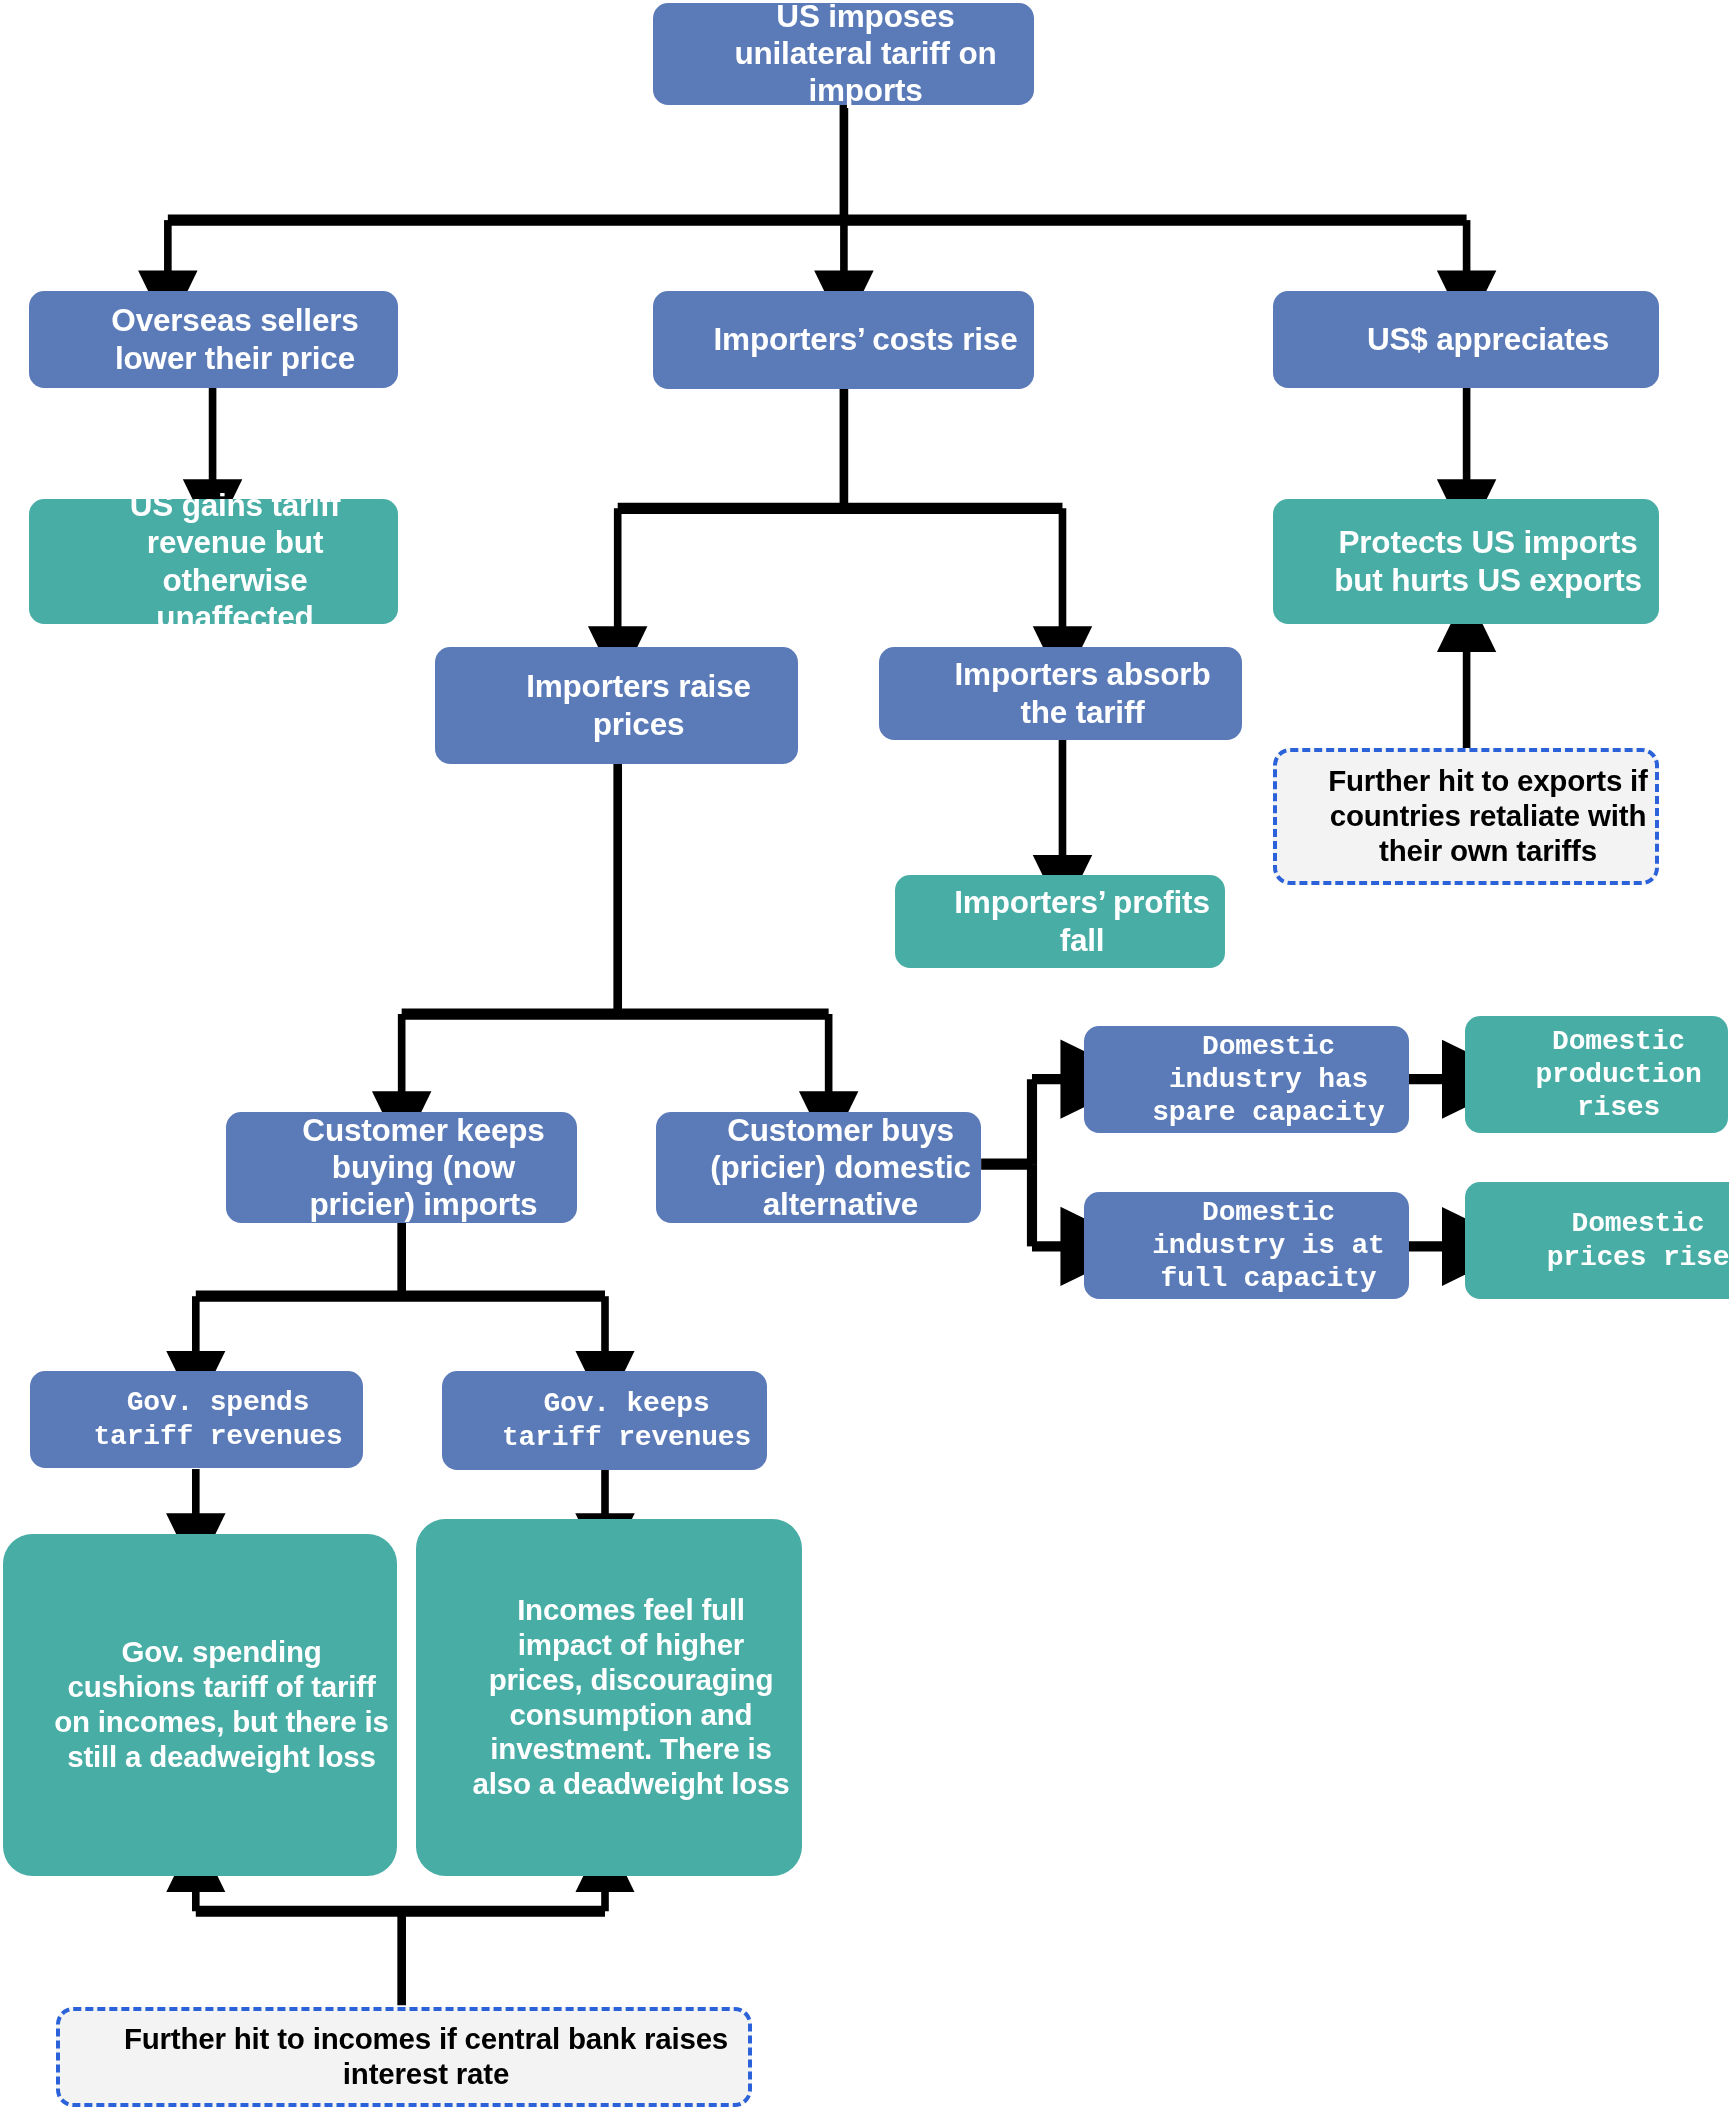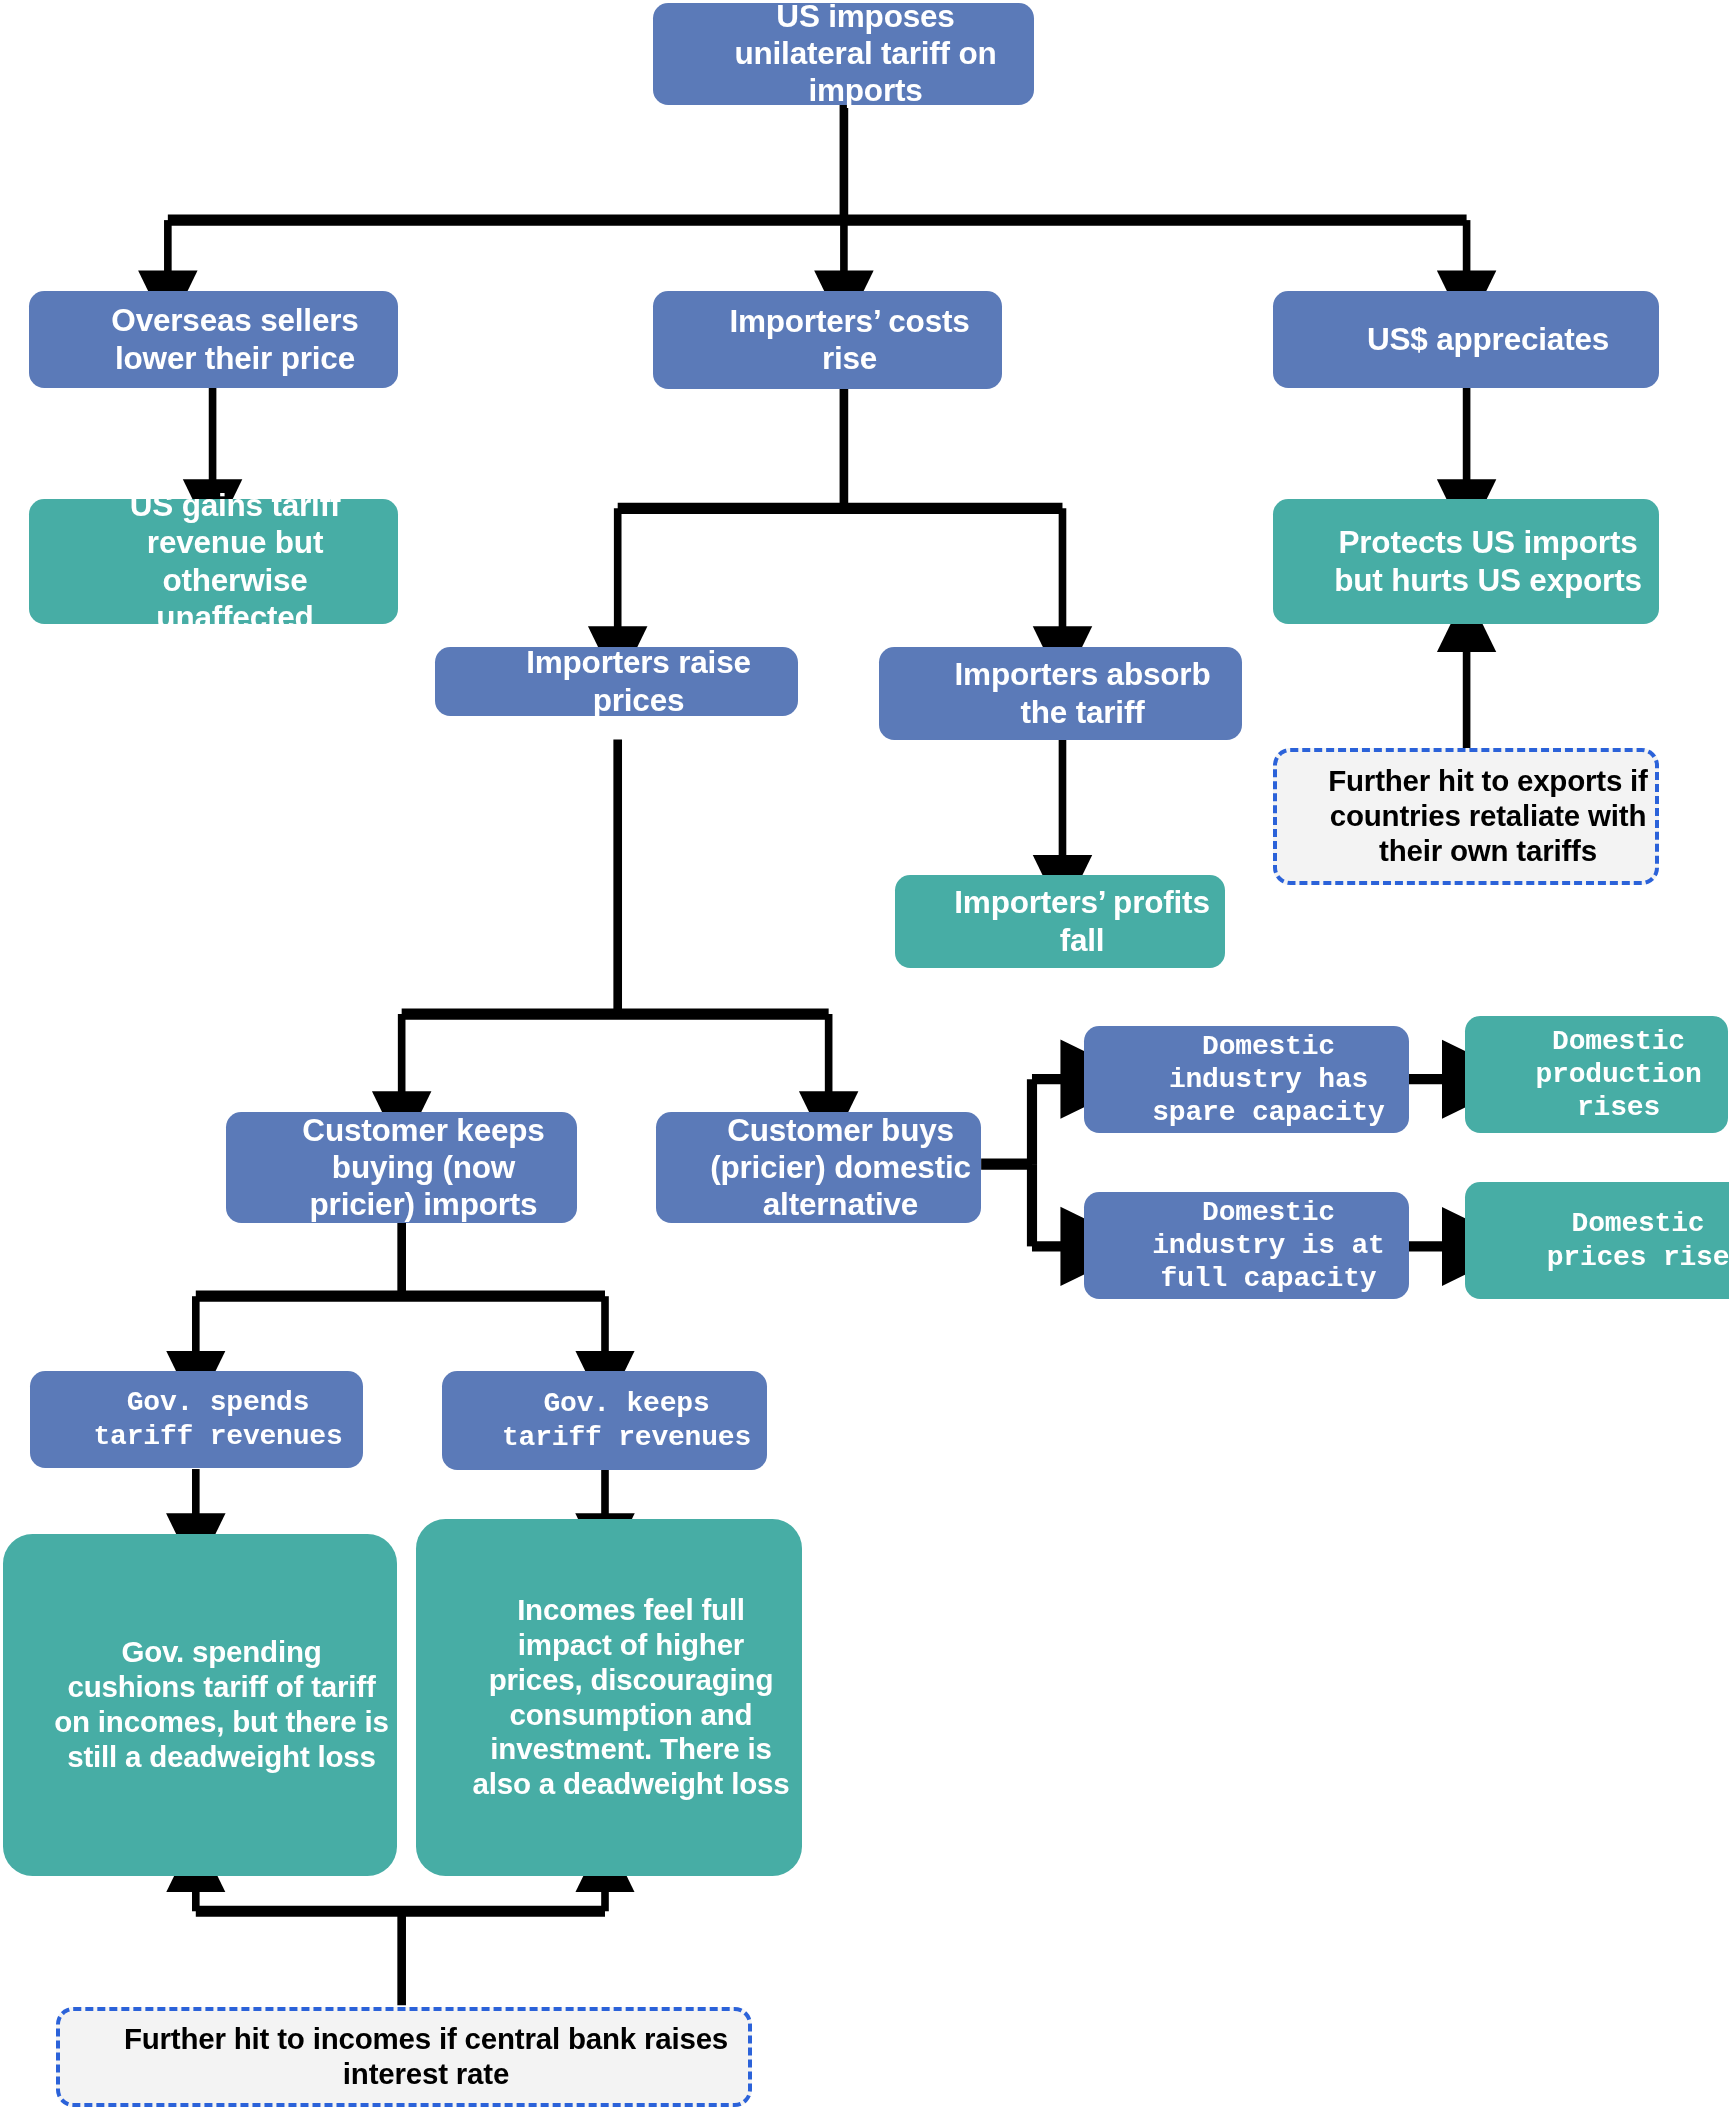--- a/index.html
+++ b/index.html
@@ -84,37 +84,37 @@
   </svg>
 
   <div class="node blue fs-lg" style="left:653px;top:2.5px;width:381px;height:102px;">
     <span>US imposes unilateral tariff on imports</span>
   </div>
 
   <div class="node blue fs-lg" style="left:28.5px;top:291px;width:369px;height:97px;">
     <span>Overseas sellers lower their price</span>
   </div>
 
-  <div class="node blue fs-lg" style="left:653px;top:291px;width:349px;height:98px;">
+  <div class="node blue fs-lg" style="left:653px;top:291px;width:381px;height:98px;">
     <span>Importers’ costs rise</span>
   </div>
 
   <div class="node blue fs-lg" style="left:1273px;top:291px;width:386px;height:97px;">
     <span>US$ appreciates</span>
   </div>
 
   <div class="node teal fs-lg" style="left:28.5px;top:499px;width:369px;height:125px;">
     <span>US gains tariff revenue but otherwise unaffected</span>
   </div>
 
   <div class="node teal fs-lg" style="left:1273px;top:499px;width:386px;height:125px;">
     <span>Protects US imports but hurts US exports</span>
   </div>
 
-  <div class="node blue fs-lg" style="left:435px;top:647px;width:363px;height:69px;">
+  <div class="node blue fs-lg" style="left:435px;top:647px;width:363px;height:117px;">
     <span>Importers raise prices</span>
   </div>
 
   <div class="node blue fs-lg" style="left:879px;top:647px;width:363px;height:93px;">
     <span>Importers absorb the tariff</span>
   </div>
 
   <div class="node teal fs-lg" style="left:895px;top:875px;width:330px;height:93px;">
     <span>Importers’ profits fall</span>
   </div>

